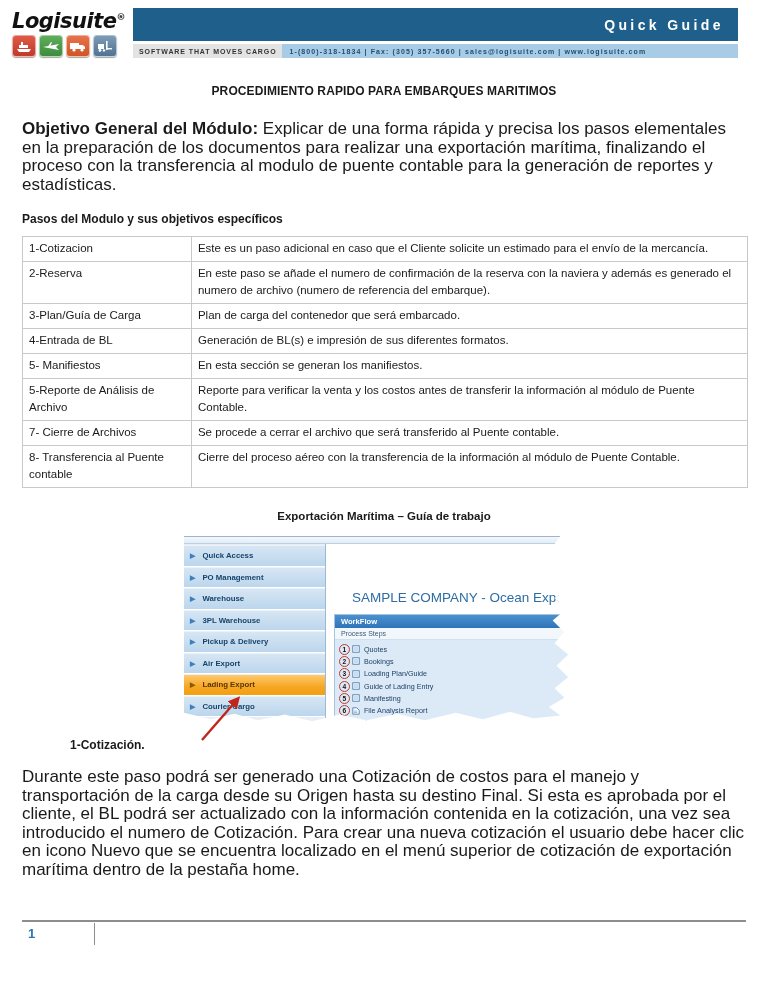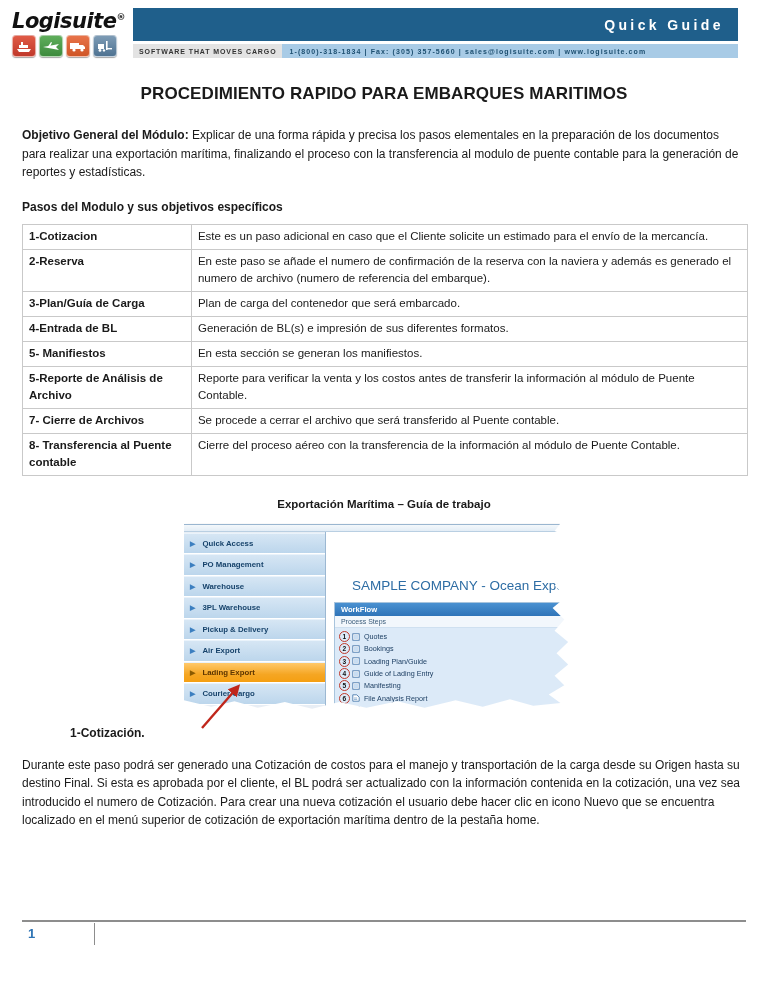--- a/index.html
+++ b/index.html
@@ -60,46 +60,46 @@
   }
   .sub-right {
     flex: 1; background: #a8cbe6; color: #1d4f70;
     font-size: 7px; font-weight: bold; letter-spacing: 1.1px;
     display: flex; align-items: center; padding: 0 7px; white-space: nowrap;
   }
 
   
   .content { padding: 0 22px; }
   .doc-title {
-    text-align: center; font-weight: bold; font-size: 17px;
+    text-align: center; font-weight: bold; font-size: 12px;
     margin-top: 22px; letter-spacing: .1px;
   }
   p.para {
-    font-size: 12px; line-height: 18.5px; margin: 0;
+    font-size: 17px; line-height: 18.5px; margin: 0;
     text-align: left;
   }
   .sp-22 { height: 22px; }
   .sp-16 { height: 16px; }
   .sp-14 { height: 14px; }
   .sp-18 { height: 18px; }
   .bold { font-weight: bold; }
   .heading-b { font-size: 12px; font-weight: bold; margin: 0; }
 
   
   table.steps {
     border-collapse: collapse; width: 726px; margin-top: 10px;
     table-layout: fixed;
   }
   table.steps td {
     border: 1px solid #c9c9c9;
     vertical-align: top;
     padding: 3px 6px 4px 6px;
     font-size: 11.5px; line-height: 17px;
   }
-  table.steps td.c1 { width: 165px; font-weight: bold; }
+  table.steps td.c1 { width: 165px; font-weight: normal; }
   table.steps td.c2 { width: 543px; }
 
   
   .fig-caption {
     text-align: center; font-weight: bold; font-size: 11.5px;
     margin-top: 22px;
   }
 
   
   .shot-wrap {

